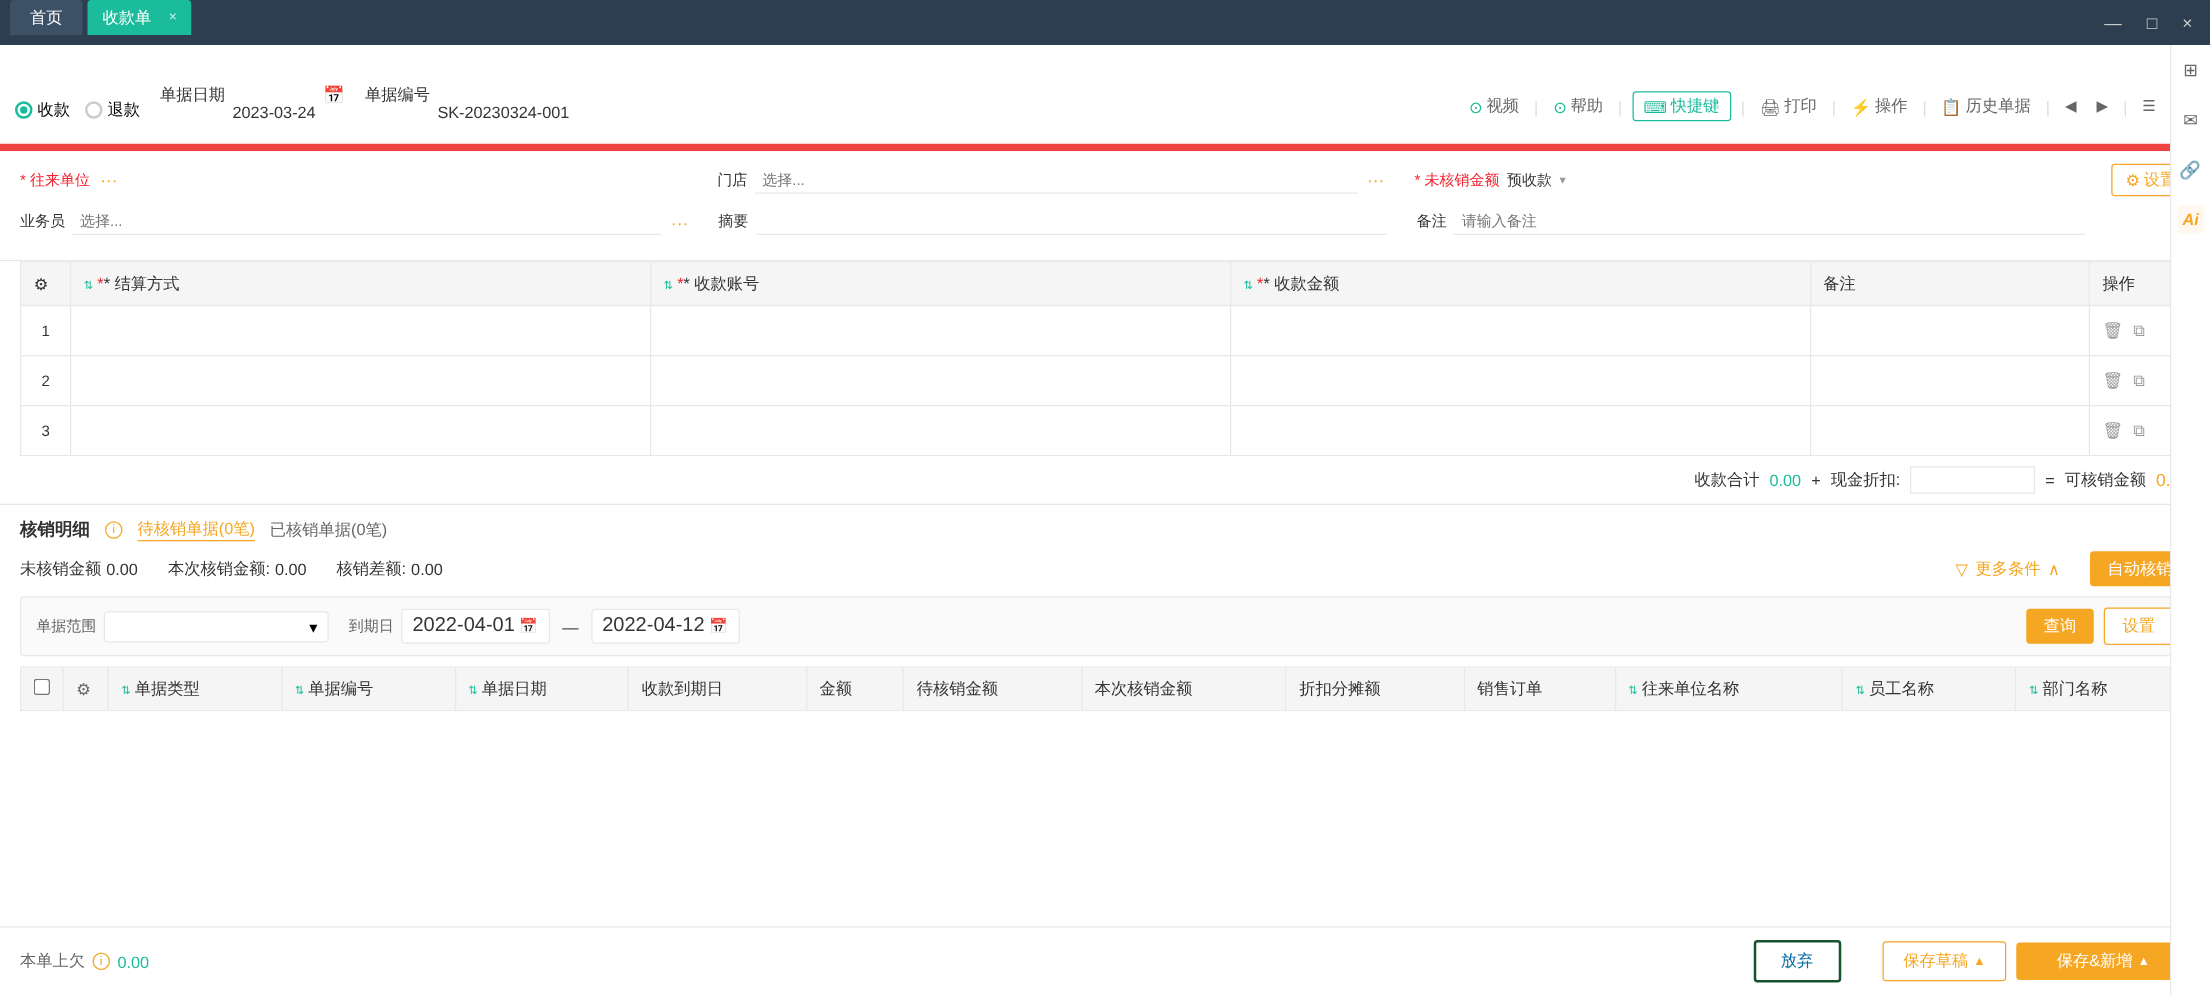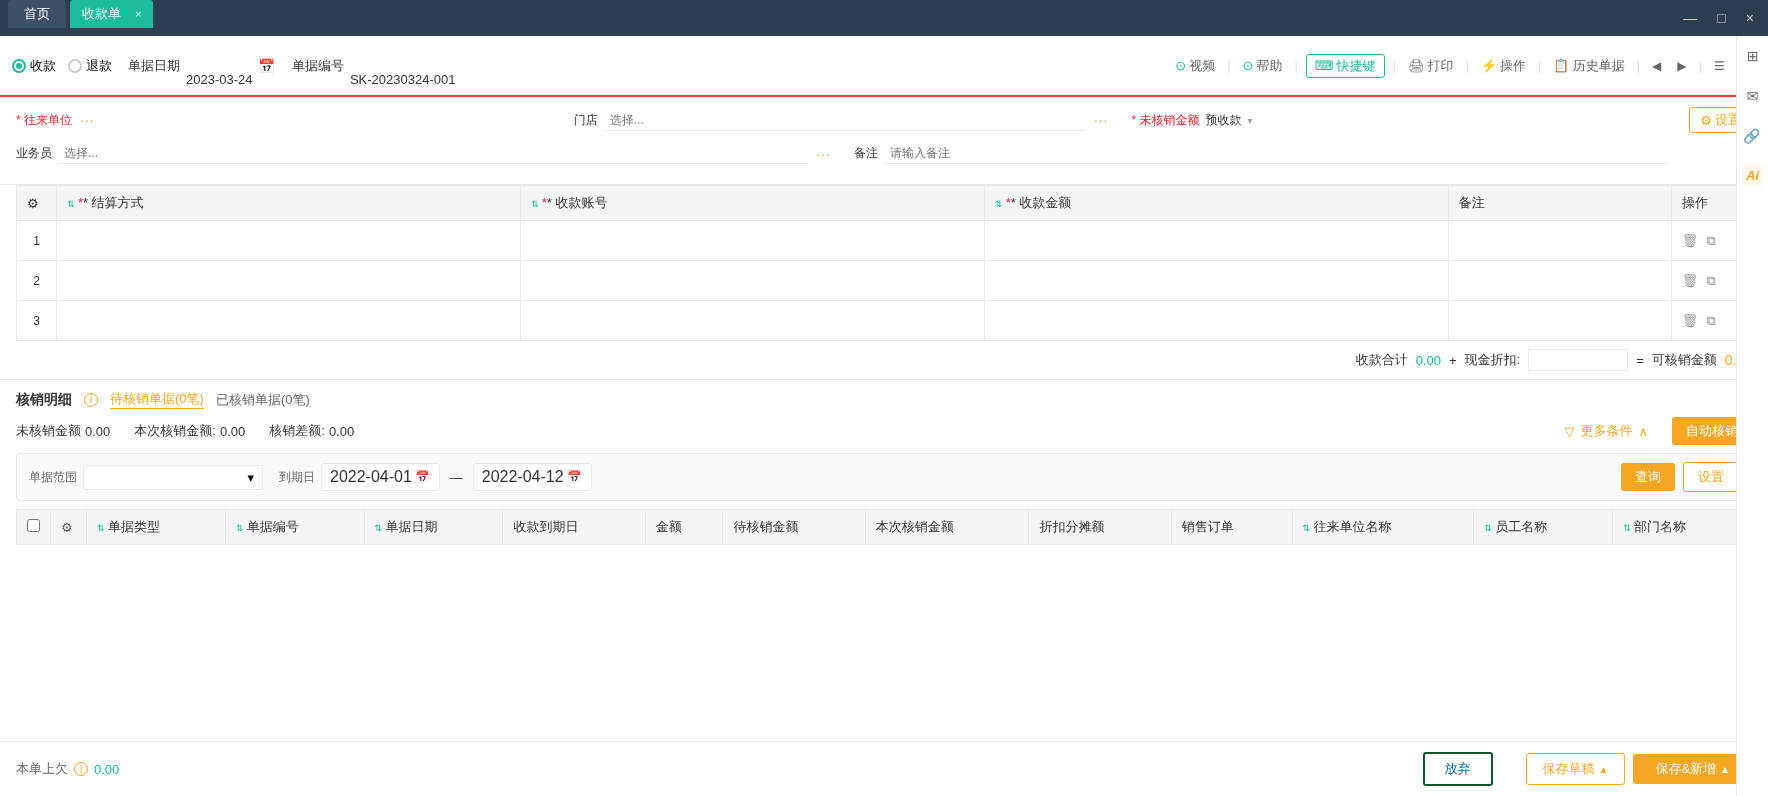--- a/index.html
+++ b/index.html
@@ -10,21 +10,21 @@
     .tab-home { background: #3d5166; color: #fff; padding: 0 16px; height: 28px; display: flex; align-items: center; border-radius: 3px 3px 0 0; cursor: pointer; font-size: 13px; }
     .tab-active { background: #1abc9c; color: #fff; padding: 0 12px; height: 28px; display: flex; align-items: center; border-radius: 3px 3px 0 0; cursor: pointer; font-size: 13px; gap: 14px; }
     .tab-close { color: #fff; font-size: 11px; cursor: pointer; opacity: 0.8; }
     .top-right { margin-left: auto; display: flex; align-items: center; gap: 8px; color: #aaa; }
     .win-btn { color: #ccc; cursor: pointer; font-size: 14px; padding: 2px 6px; }
 
     
     .main-body { background: #fff; margin: 0; height: calc(796px - 36px); display: flex; flex-direction: column; }
 
     
-    .toolbar { display: flex; align-items: center; padding: 8px 12px; border-bottom: 2px solid #ef4444; gap: 16px; background: #fff; }
+    .toolbar { display: flex; align-items: flex-end; padding: 18px 12px; border-bottom: 6px solid #ef4444; gap: 16px; background: #fff; }
     .radio-group { display: flex; align-items: center; gap: 12px; }
     .radio-item { display: flex; align-items: center; gap: 4px; cursor: pointer; }
     .radio-dot { width: 14px; height: 14px; border-radius: 50%; border: 2px solid #1abc9c; display: flex; align-items: center; justify-content: center; }
     .radio-dot.active::after { content: ''; width: 6px; height: 6px; border-radius: 50%; background: #1abc9c; }
     .radio-dot.inactive { border-color: #ccc; }
     .toolbar-field { display: flex; align-items: center; gap: 6px; color: #333; }
     .toolbar-label { color: #333; font-size: 13px; }
     .toolbar-value { color: #333; font-weight: 500; margin-top: 28px; }
     .icon-cal { color: #1abc9c; cursor: pointer; font-size: 14px; }
     .toolbar-right { margin-left: auto; display: flex; align-items: center; gap: 8px; }
@@ -95,21 +95,21 @@
     .th-checkbox { width: 32px; text-align: center; }
     .bottom-gear { color: #666; font-size: 13px; }
 
     
     .footer { display: flex; align-items: center; padding: 10px 16px; background: #fff; border-top: 1px solid #e8e8e8; position: sticky; bottom: 0; }
     .footer-left { display: flex; align-items: center; gap: 6px; color: #666; font-size: 12px; }
     .footer-value { color: #1abc9c; }
     .footer-right { margin-left: auto; display: flex; align-items: center; gap: 8px; }
     .btn-abandon { background: #fff; border: 2px solid #14532d; color: #0369a1; border-radius: 3px; padding: 6px 20px; cursor: pointer; font-size: 13px; }
     .btn-save-draft { background: #fff; border: 1px solid #f5a623; color: #f5a623; border-radius: 3px; padding: 6px 16px; cursor: pointer; font-size: 13px; display: flex; align-items: center; gap: 4px; margin-left: 25px; }
-    .btn-save-new { background: #f5a623; border: none; color: #fff; border-radius: 3px; padding: 6px 22px; cursor: pointer; font-size: 13px; display: flex; align-items: center; gap: 4px; }
+    .btn-save-new { background: #f5a623; border: none; color: #fff; border-radius: 3px; padding: 6px 32px; cursor: pointer; font-size: 13px; display: flex; align-items: center; gap: 4px; }
     .btn-arrow { font-size: 10px; }
 
     
     .right-sidebar { position: fixed; right: 0; top: 36px; width: 32px; height: calc(796px - 36px); background: #fff; border-left: 1px solid #e8e8e8; display: flex; flex-direction: column; align-items: center; padding-top: 8px; gap: 16px; z-index: 100; }
     .sidebar-icon { color: #666; cursor: pointer; font-size: 14px; padding: 4px; }
     .sidebar-icon.active { color: #f5a623; background: #fff8f0; border-radius: 3px; }
 
     .divider-dash { color: #333; margin: 0 4px; }
   </style>
 </head>
@@ -210,20 +210,24 @@
       <button class="settings-btn">
         <span>⚙</span>
         <span>设置</span>
       </button>
     </div>
     <div class="form-row">
       <div class="field-group" style="flex:2">
         <span class="field-label-normal">业务员</span>
         <input class="field-input" type="text" placeholder="选择..." style="">
         <span class="field-more">···</span>
+      </div>
+      <div class="field-group" style="flex:2">
+        <span class="field-label-normal">摘要</span>
+        <input class="field-input" type="text" style="flex: 1 1 0%;">
       </div>
       <div class="field-group" style="flex:2">
         <span class="field-label-normal">备注</span>
         <input class="field-input" type="text" style="flex: 1 1 0%;" placeholder="请输入备注">
       </div>
       <div style="width:60px"></div>
     </div>
   </div>
 
   <div class="table-container">

